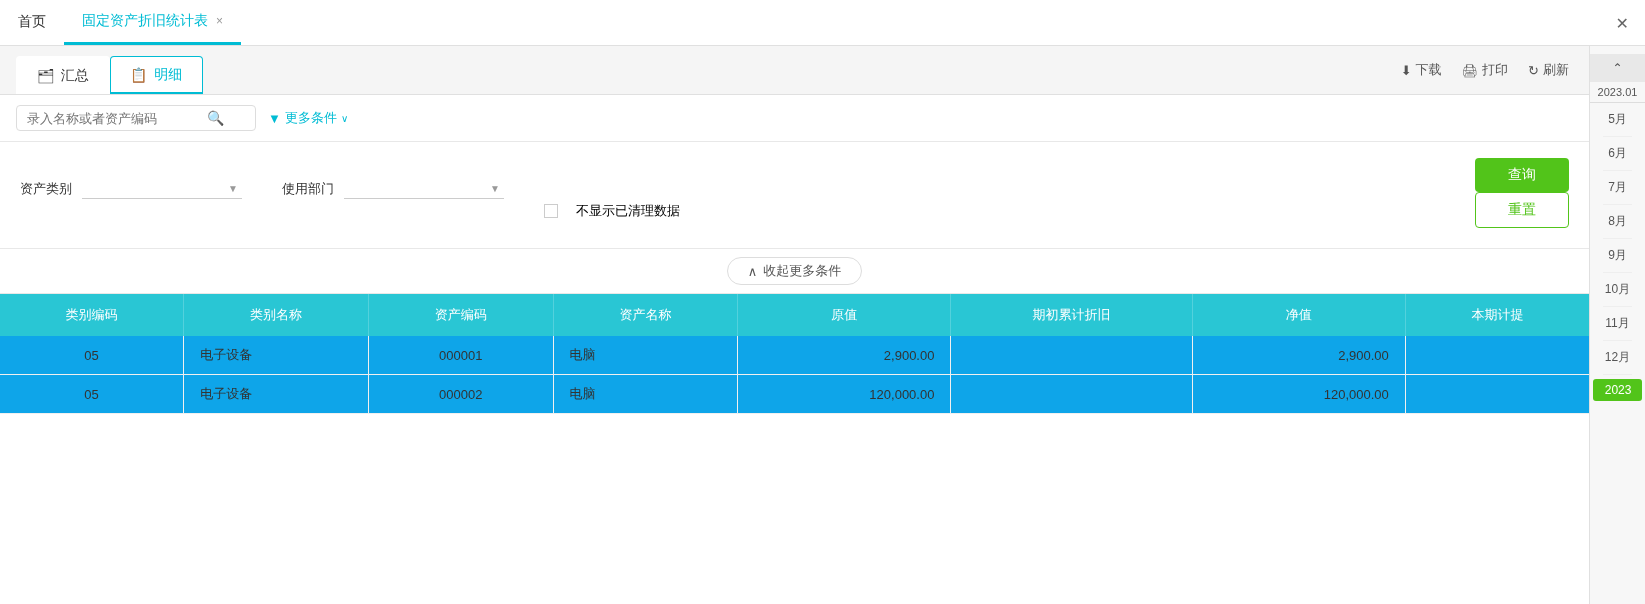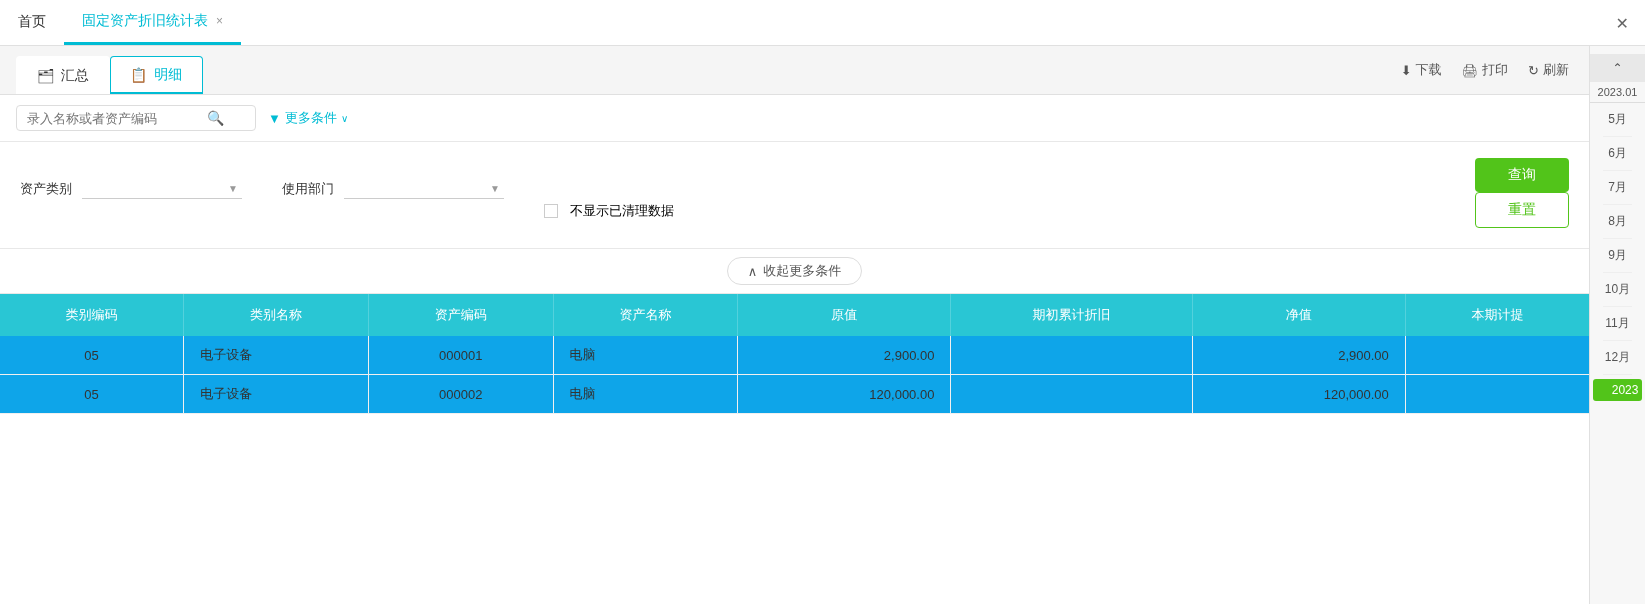--- a/index.html
+++ b/index.html
@@ -204,21 +204,21 @@
       justify-content: space-between;
     }
     .filter-select-arrow {
       color: #999;
       font-size: 10px;
       margin-left: 4px;
     }
     .checkbox-item {
       display: flex;
       align-items: center;
-      gap: 12px;
+      gap: 18px;
       margin-top: 44px;
     }
     .checkbox-box {
       width: 14px;
       height: 14px;
       border: 1px solid #ccc;
       background: #fff;
       cursor: pointer;
     }
 
@@ -353,21 +353,21 @@
       cursor: pointer;
       color: #555;
       font-size: 12px;
     }
 
     
     .year-badge {
       background: #52c41a;
       color: #fff;
       font-size: 12px;
-      padding: 4px 19px;
+      padding: 4px 12px;
       border-radius: 3px;
       margin-top: 4px;
       width: 90%;
       text-align: center;
     }
   </style>
 </head>
 <body>
 
 <div class="tab-bar">

